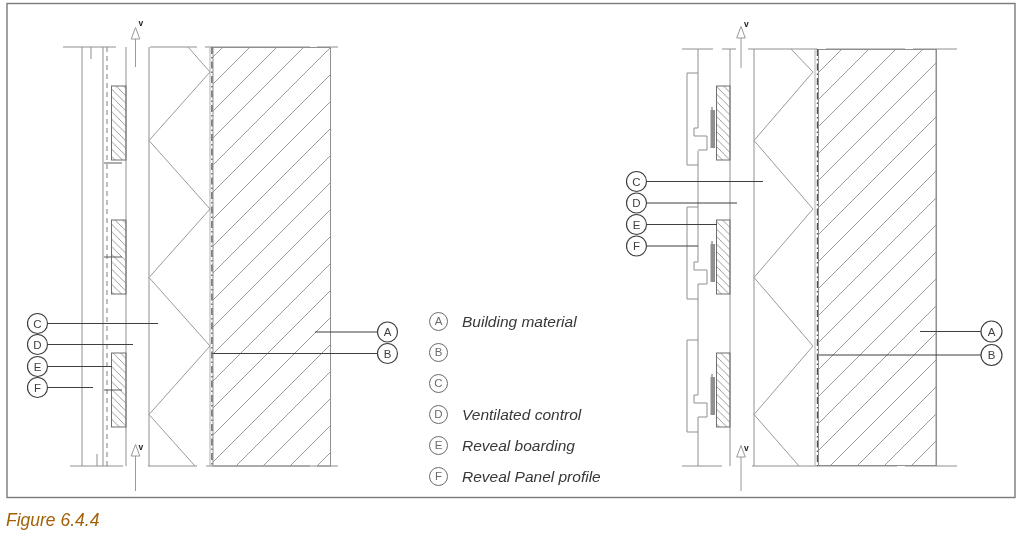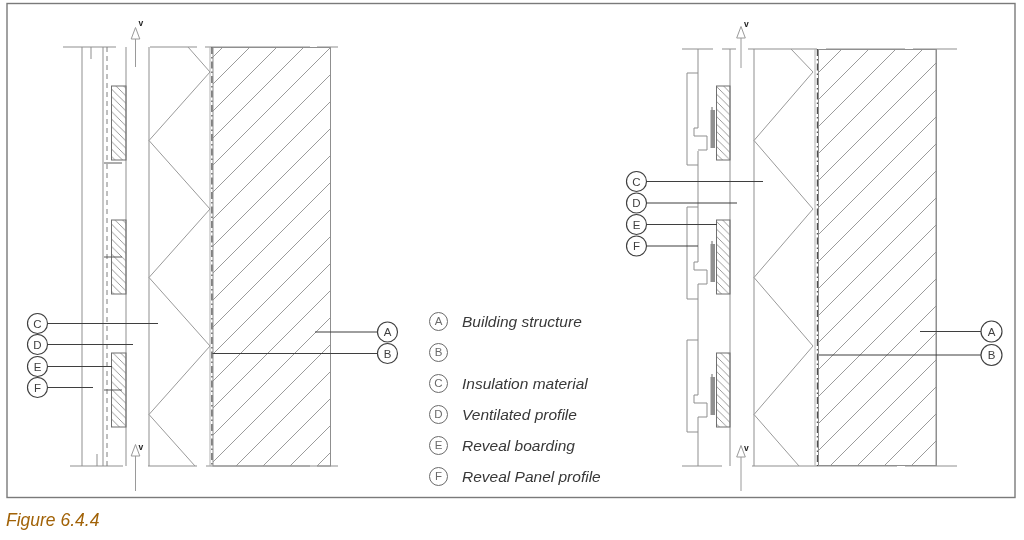--- a/index.html
+++ b/index.html
@@ -162,32 +162,31 @@
     <circle cx="991.5" cy="331.5" r="10.5" fill="#fff"></circle>
     <circle cx="991.5" cy="355" r="10.5" fill="#fff"></circle>
     <text x="991.5" y="335.5" font-size="11.5" fill="#3f3f3f" stroke="none" text-anchor="middle">A</text>
     <text x="991.5" y="359" font-size="11.5" fill="#3f3f3f" stroke="none" text-anchor="middle">B</text>
   </g>
 </svg>
 
   <div class="legend">
     <div class="legend-row" style="top:0px">
       <span class="legend-badge">A</span>
-      <span class="legend-label">Building structure</span>
+      <span class="legend-label">Building material</span>
     </div>
     <div class="legend-row" style="top:31px">
       <span class="legend-badge">B</span>
     </div>
     <div class="legend-row" style="top:62px">
       <span class="legend-badge">C</span>
-      <span class="legend-label">Insulation material</span>
     </div>
     <div class="legend-row" style="top:93px">
       <span class="legend-badge">D</span>
-      <span class="legend-label">Ventilated profile</span>
+      <span class="legend-label">Ventilated control</span>
     </div>
     <div class="legend-row" style="top:124px">
       <span class="legend-badge">E</span>
       <span class="legend-label">Reveal boarding</span>
     </div>
     <div class="legend-row" style="top:155px">
       <span class="legend-badge">F</span>
       <span class="legend-label">Reveal Panel profile</span>
     </div>
   </div>

